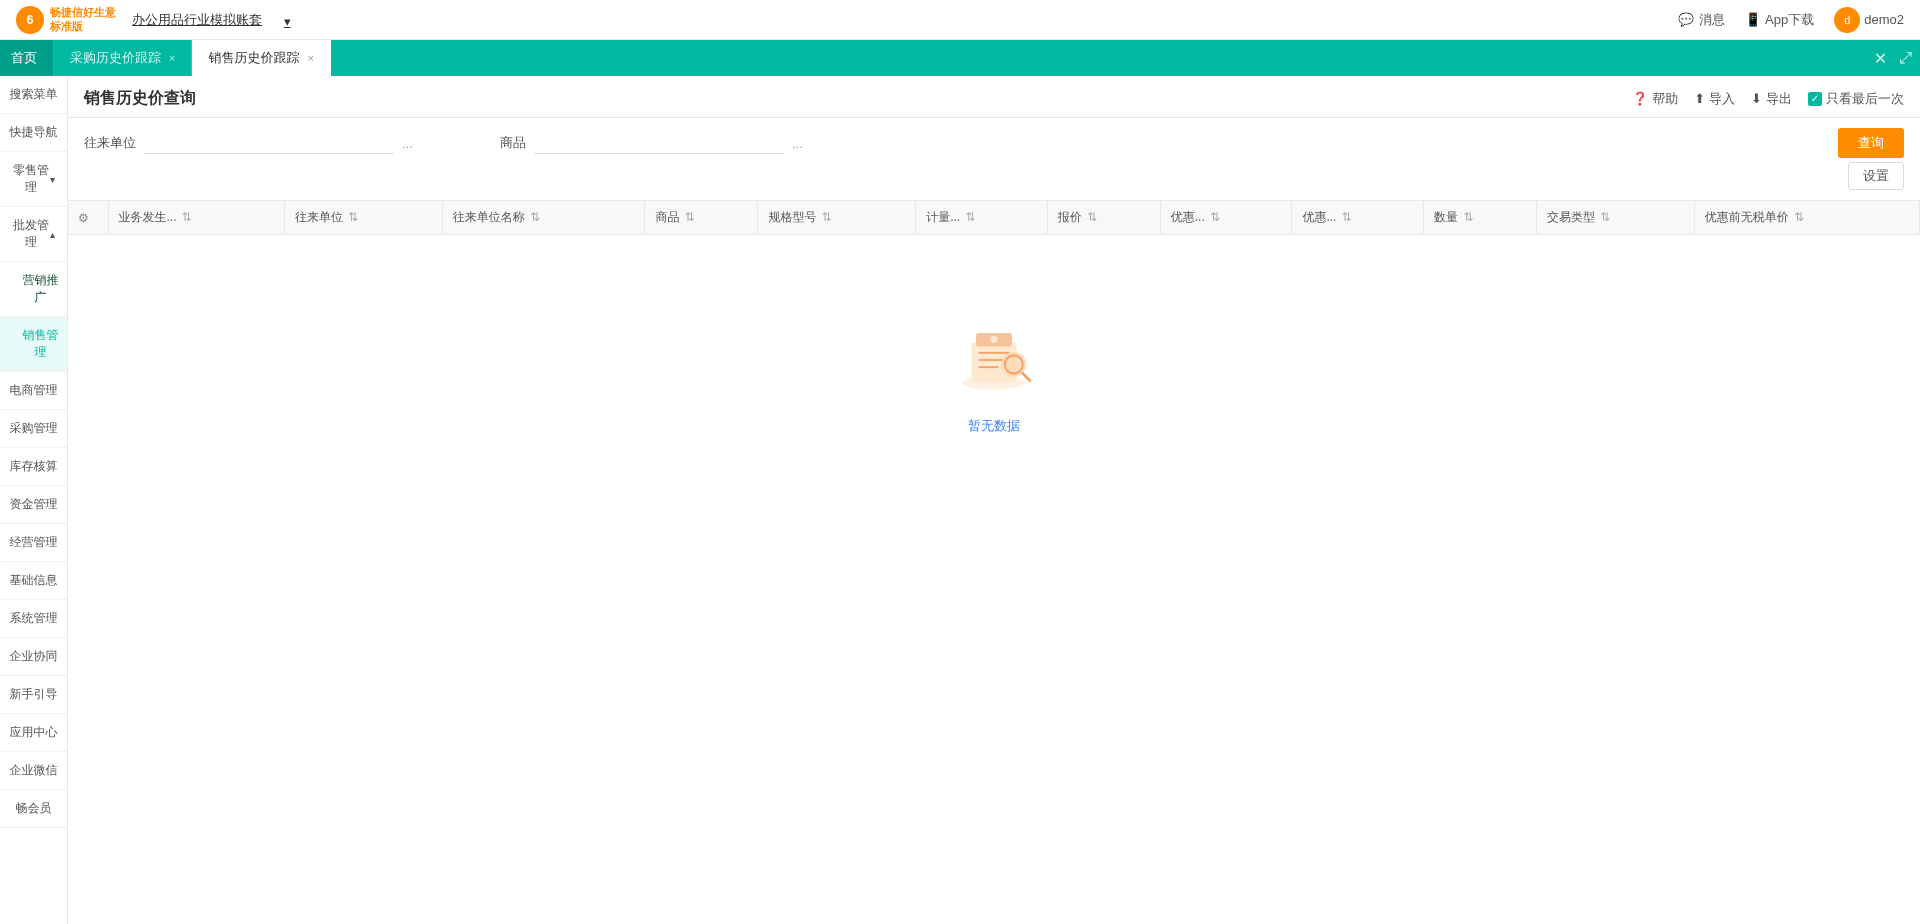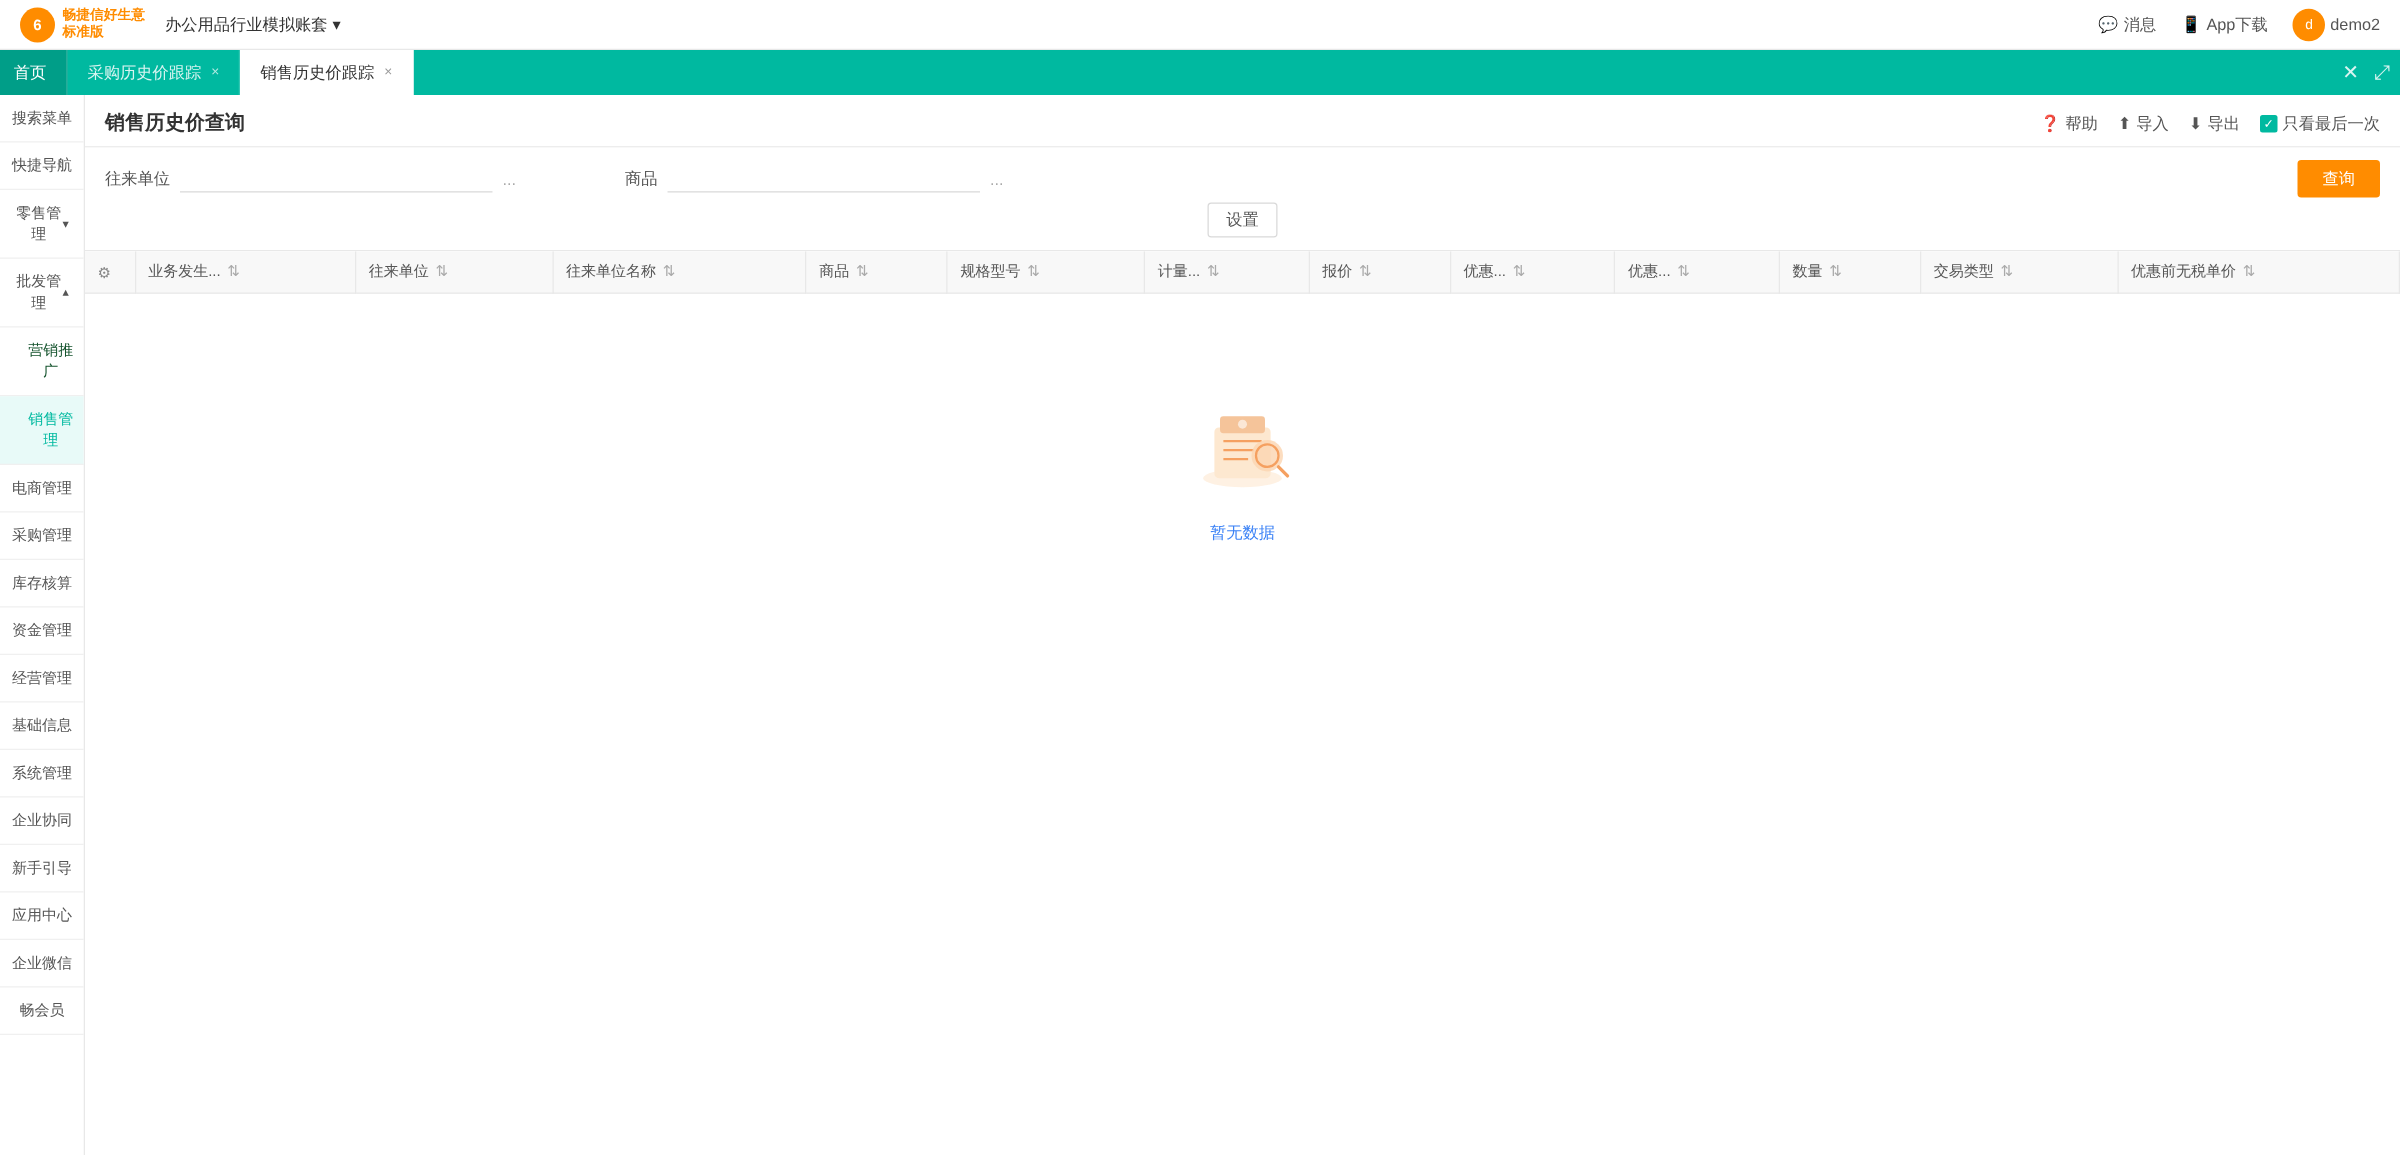--- a/index.html
+++ b/index.html
@@ -4,21 +4,21 @@
   <style>
     * { margin: 0; padding: 0; box-sizing: border-box; }
     body { font-family: 'Microsoft YaHei', Arial, sans-serif; font-size: 13px; background: #f5f5f5; color: #333; width: 1920px; height: 924px; overflow: hidden; display: flex; flex-direction: column; }
 
     
     .top-bar { height: 40px; background: #fff; display: flex; align-items: center; justify-content: space-between; padding: 0 16px; border-bottom: 1px solid #e8e8e8; flex-shrink: 0; }
     .top-bar-left { display: flex; align-items: center; gap: 8px; }
     .logo-area { display: flex; align-items: center; gap: 6px; }
     .logo-icon { width: 28px; height: 28px; background: #ff8c00; border-radius: 50%; display: flex; align-items: center; justify-content: center; color: white; font-size: 12px; font-weight: bold; }
     .logo-text { font-size: 11px; color: #ff8c00; line-height: 1.2; font-weight: bold; }
-    .dropdown-selector { display: flex; align-items: center; gap: 4px; font-size: 13px; color: #333; cursor: pointer; padding: 4px 8px; border-radius: 3px; }
+    .dropdown-selector { display: flex; align-items: flex-end; gap: 22px; font-size: 13px; color: #333; cursor: pointer; padding: 4px 8px; border-radius: 3px; text-decoration: underline; }
     .top-bar-right { display: flex; align-items: center; gap: 20px; font-size: 13px; color: #555; }
     .top-right-item { display: flex; align-items: center; gap: 4px; cursor: pointer; }
     .avatar { width: 26px; height: 26px; border-radius: 50%; background: #ff8c00; display: flex; align-items: center; justify-content: center; color: white; font-size: 11px; }
 
     
     .tab-bar { height: 36px; background: #00b9a0; display: flex; align-items: stretch; flex-shrink: 0; }
     .tab { display: flex; align-items: center; padding: 0 16px; gap: 6px; cursor: pointer; font-size: 13px; color: rgba(255,255,255,0.85); border-right: 1px solid rgba(255,255,255,0.2); }
     .tab.home { background: #009e88; color: white; padding-left: 11px; }
     .tab.active { background: white; color: #333; }
     .tab.active .tab-close { color: #999; }
@@ -226,21 +226,21 @@
         <div class="filter-input-group">
           <span class="filter-label">商品</span>
           <input type="text" class="filter-input" style="width: 250px;">
           <span class="filter-dots">...</span>
         </div>
 
         <div class="filter-actions">
           <button class="btn-query">查询</button>
         </div>
       </div>
-      <div style="display:flex; justify-content:center; margin-top:4px;">
+      <div style="display:flex; justify-content:flex-end; margin-top:4px;">
         <button class="btn-settings">设置</button>
       </div>
     </div>
 
     <div class="table-container">
       <table class="data-table">
         <thead>
           <tr>
             <th class="th-gear">
               <span class="gear-icon">⚙</span>

